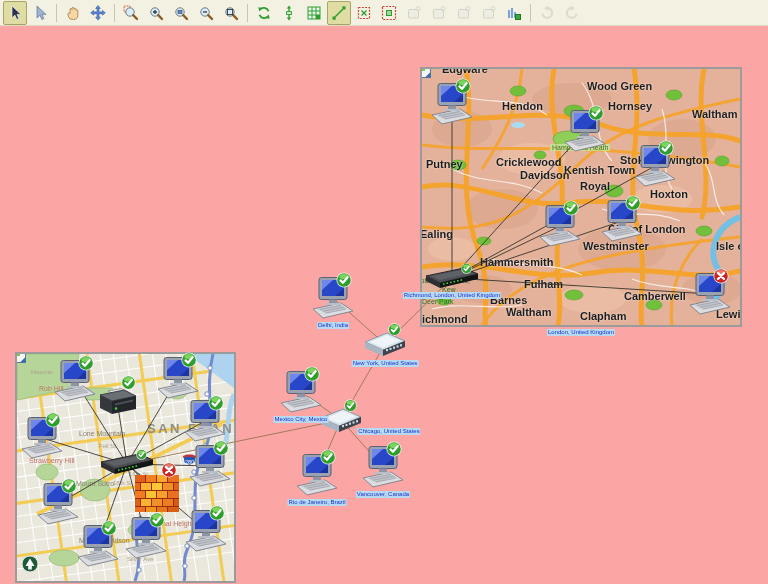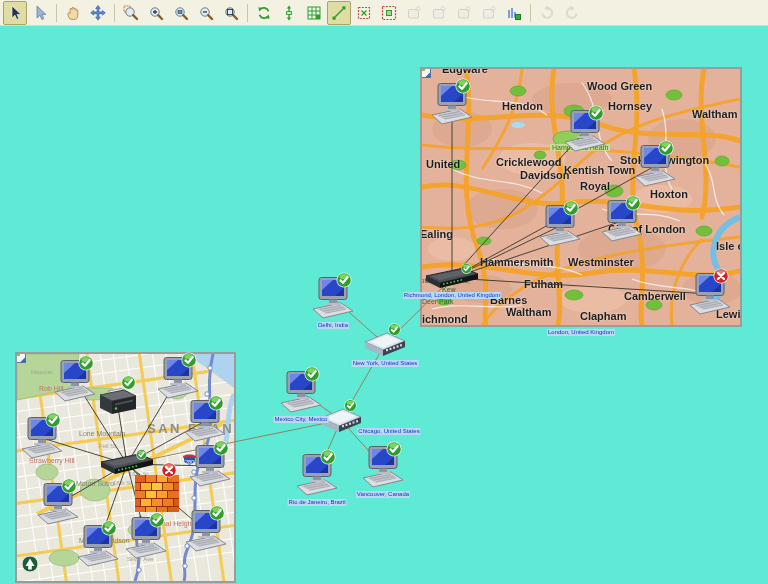--- a/index.html
+++ b/index.html
@@ -4,21 +4,21 @@
 <style>
   html,body{margin:0;padding:0;background:#fff;width:768px;height:584px;overflow:hidden;
     font-family:"Liberation Sans",sans-serif;}
   #toolbar{height:26px;background:#f3f1e2;border-bottom:1px solid #ddd9c3;display:flex;
     align-items:center;padding:0 3px;gap:1px;box-sizing:border-box;}
   .tbtn{width:22px;height:22px;display:flex;align-items:center;justify-content:center;
     border:1px solid transparent;border-radius:2px;flex:0 0 auto;}
   .tbtn.selected{background:#e0dda4;border-color:#a8a465;}
   .tbtn.disabled{opacity:.5;filter:grayscale(.7);}
   .tsep{width:1px;height:18px;background:#c9c5ac;margin:0 3px;flex:0 0 auto;}
-  #canvas{position:relative;width:768px;height:558px;background:#5eead4;}
+  #canvas{position:relative;width:768px;height:558px;background:#fca5a5;}
   .map{position:absolute;border:2px solid #9b9b9b;overflow:hidden;background:#eee;z-index:1;}
   #map-london{left:420px;top:41px;width:318px;height:256px;}
   #map-sanfrancisco{left:15px;top:326px;width:217px;height:227px;}
   .map svg.mapbg{position:absolute;left:0;top:0;}
   .map-handle{position:absolute;left:-2px;top:-2px;z-index:6;line-height:0;}
   .place{position:absolute;white-space:nowrap;z-index:2;line-height:1;}
   .p-lg{font-size:11px;font-weight:bold;color:#1d1d1d;text-shadow:0 0 2px rgba(255,255,255,.75);}
   .p-grn{font-size:7px;color:#2e6e2e;}
   .p-grnbg{font-size:7px;color:#47702b;background:rgba(196,228,152,.85);padding:0 2px;}
   .p-sm{font-size:7px;color:#8a8170;}
@@ -250,32 +250,32 @@
     <span class="map-handle"><svg width="12" height="12" viewBox="0 0 12 12">
           <rect x="0.5" y="0.5" width="10" height="10" fill="#f4f6f8" stroke="#5a7a9a"></rect>
           <polygon points="10.5,10.5 10.5,5 5,10.5" fill="#3a6ab0"></polygon>
           <rect x="1" y="1" width="4" height="3" fill="#7ec850"></rect>
         </svg></span>
   <span class="place p-lg" style="left: 20px; top: -5px;">Edgware</span>
       <span class="place p-lg" style="left: 80px; top: 32px;">Hendon</span>
       <span class="place p-lg" style="left: 165px; top: 12px;">Wood Green</span>
       <span class="place p-lg" style="left: 186px; top: 32px;">Hornsey</span>
       <span class="place p-lg" style="left: 270px; top: 40px;">Waltham</span>
-      <span class="place p-lg" style="left: 4px; top: 90px;">United</span>
+      <span class="place p-lg" style="left: 4px; top: 90px;">Putney</span>
       <span class="place p-lg" style="left: 74px; top: 88px;">Cricklewood</span>
       <span class="place p-lg" style="left: 98px; top: 101px;">Davidson</span>
       <span class="place p-grnbg" style="left: 128px; top: 75px;">Hampstead Heath</span>
       <span class="place p-lg" style="left: 142px; top: 96px;">Kentish Town</span>
       <span class="place p-lg" style="left: 158px; top: 112px;">Royal</span>
       <span class="place p-lg" style="left: 198px; top: 86px;">Stoke Newington</span>
       <span class="place p-lg" style="left: 228px; top: 120px;">Hoxton</span>
       <span class="place p-lg" style="left: -2px; top: 160px;">Ealing</span>
       <span class="place p-lg" style="left: 58px; top: 188px;">Hammersmith</span>
       <span class="place p-lg" style="left: 186px; top: 155px;">City of London</span>
-      <span class="place p-lg" style="left: 146px; top: 172px; margin-top: 16px;">Westminster</span>
+      <span class="place p-lg" style="left: 161px; top: 172px;">Westminster</span>
       <span class="place p-lg" style="left: 294px; top: 172px;">Isle of Dogs</span>
       <span class="place p-lg" style="left: 102px; top: 210px;">Fulham</span>
       <span class="place p-lg" style="left: 202px; top: 222px;">Camberwell</span>
       <span class="place p-lg" style="left: 68px; top: 226px;">Barnes</span>
       <span class="place p-lg" style="left: 84px; top: 238px;">Waltham</span>
       <span class="place p-lg" style="left: 158px; top: 242px;">Clapham</span>
       <span class="place p-lg" style="left: 294px; top: 240px;">Lewisham</span>
       <span class="place p-lg" style="left: -8px; top: 245px;">Richmond</span>
       <span class="place p-grn" style="left: -26px; top: 208px;">Royal Botanic Gardens,</span>
       <span class="place p-grn" style="left: 20px; top: 217px;">Kew</span>

